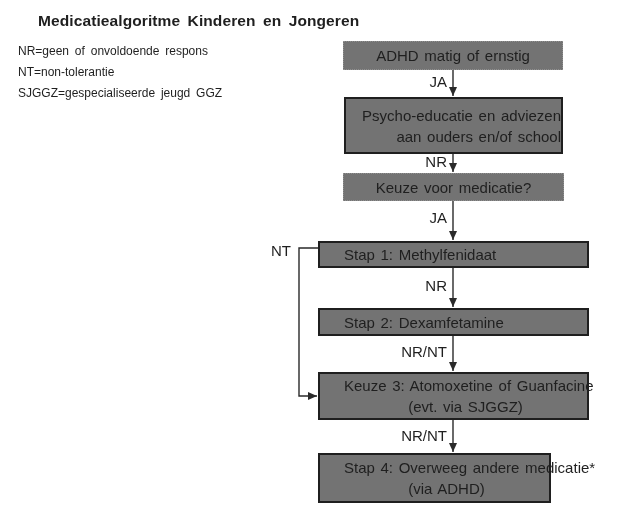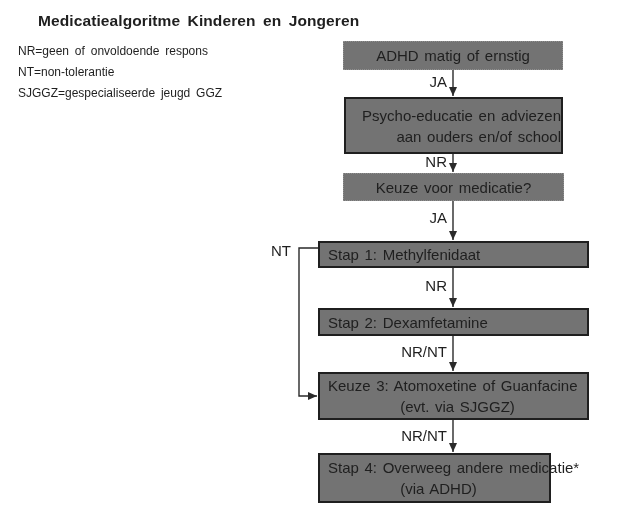--- a/index.html
+++ b/index.html
@@ -54,21 +54,21 @@
     font-size: 15px;
     line-height: 21px;
     text-align: center;
     word-spacing: 1.5px;
     white-space: nowrap;
   }
   .node.dotted { border: 1px dotted #8f8f8f; }
   .node.solid  { border: 2px solid #1f1f1f; }
   .node.left-align {
     align-items: flex-start;
-    padding-left: 8px;
+    padding-left: 24px;
     text-align: left;
   }
   .node.left-align .centered-line {
     width: 100%;
     text-align: center;
   }
 
   #node-adhd   { left: 343px; top: 41px;  width: 220px; height: 29px; }
   #node-psycho { left: 344px; top: 97px;  width: 219px; height: 57px; align-items: flex-end; }
   #node-keuze  { left: 343px; top: 173px; width: 221px; height: 28px; }

